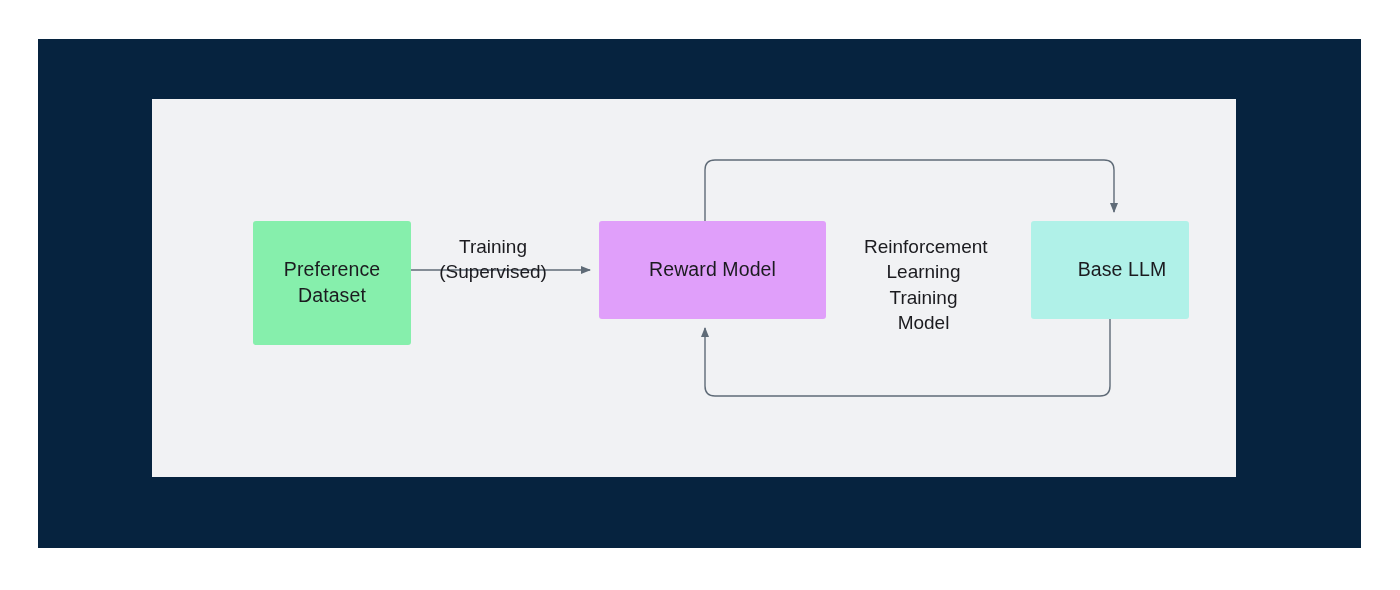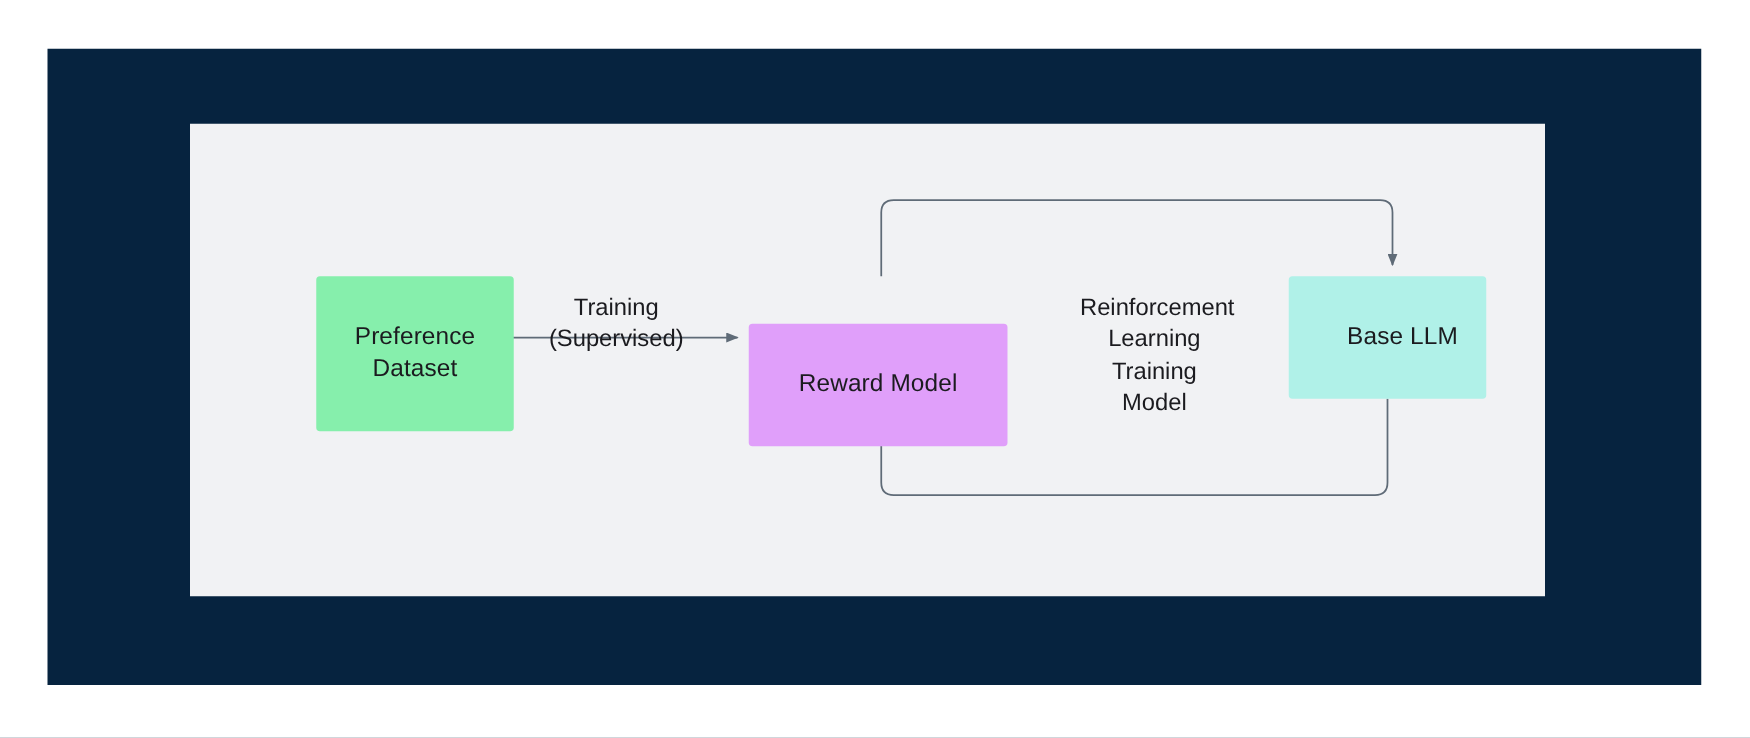--- a/index.html
+++ b/index.html
@@ -59,24 +59,23 @@
     left: 65px;    
     top: 122px;    
     width: 158px;
     height: 124px;
     background: #86efac;
     margin-left: 36px;
   }
   #node-reward-model {
     left: 447px;   
     top: 122px;
-    width: 207px;
+    width: 227px;
     height: 98px;
     background: #e09ffa;
-    margin-top: 38px;
   }
   #node-base-llm {
     left: 879px;   
     top: 122px;
     width: 158px;
     height: 98px;
     background: #b0f1e8;
     padding-left: 24px;
   }
   .edge-label {

